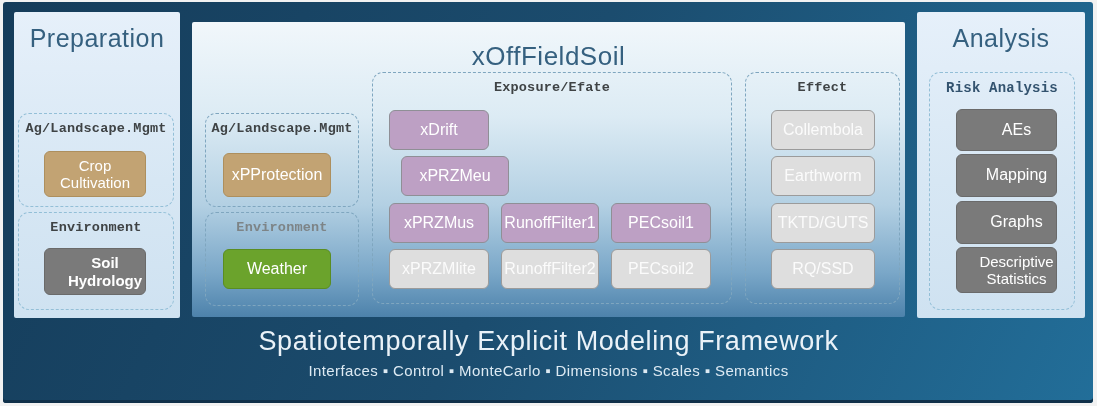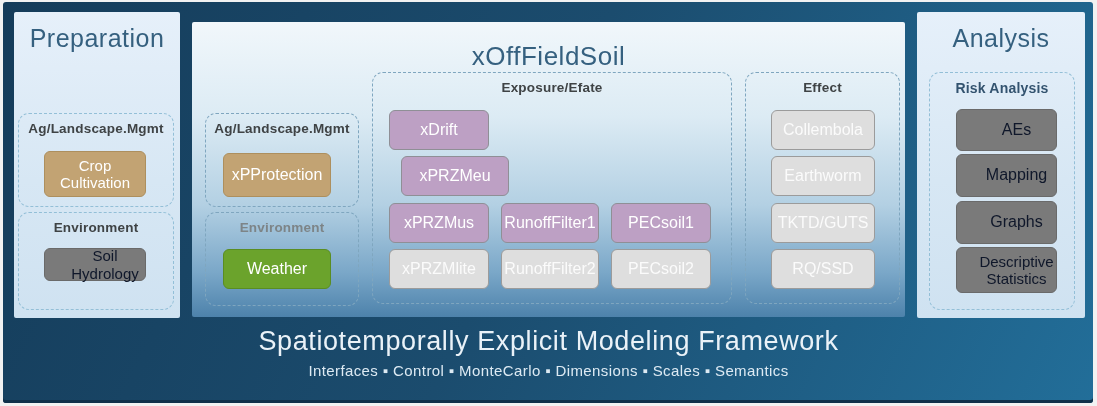--- a/index.html
+++ b/index.html
@@ -18,31 +18,31 @@
   #panel-center{left:192px;top:22px;width:713px;height:295px;
     background:linear-gradient(180deg,#f1f7fb 0%,#dcebf4 32%,#b3d0e3 62%,#7aa7c8 85%,var(--center-bottom,#4d82ab) 100%);}
 
   .panel-title{text-align:center;color:var(--title-text,#35607f);font-size:25px;letter-spacing:.5px;margin-top:12px;}
   #panel-center .panel-title{margin-top:19px;font-size:26px;}
 
   
   .group{position:absolute;border:1px dashed #7fa6bf;border-radius:11px;}
   .panel-side .group{border-color:#93bfd7;}
   .group-label{position:absolute;top:7px;left:0;right:0;text-align:center;
-               font-size:13.5px;font-weight:bold;color:#3f4345;letter-spacing:.2px;}
+               font-size:13.5px;font-weight:bold;color:#3f4345;letter-spacing:.2px;font-family:Liberation Mono, monospace;}
   .group-label.gray{color:#7d8487;font-weight:bold;}
   .group-label.slate{color:#33536f;font-size:14px;}
 
   
   .btn{position:absolute;display:flex;align-items:center;justify-content:center;text-align:center;
        border-radius:6px;font-size:16px;line-height:1.15;color:#ffffff;border:1.5px solid rgba(0,0,0,.25);
        box-sizing:border-box;padding:2px 4px;}
   .btn.tan{background:var(--tan,#c2a373);border-color:#ad8f5e;}
   .btn.green{background:var(--green,#6ba32c);border-color:#5a8d22;}
-  .btn.darkgray{background:var(--dark-gray,#7a7a7a);border-color:#6a6a6a;color:#0f172a;padding-left:24px;}
+  .btn.darkgray{background:var(--dark-gray,#7a7a7a);border-color:#6a6a6a;color:#ffffff;padding-left:24px;}
   .btn.purple{background:var(--purple,#bda0c4);border-color:#8f8f96;}
   .btn.ltgray{background:var(--light-gray,#dedede);border-color:#9b9b9b;color:#fbfbfb;}
   .btn.two-line{font-size:15px;}
 
   
   #footer{position:absolute;left:0;right:0;top:320px;height:80px;text-align:center;color:#eaf2f8;}
   #footer .f-title{font-size:27px;letter-spacing:.6px;margin-top:6px;}
   #footer .f-sub{font-size:15px;letter-spacing:.4px;margin-top:5px;color:#ddeaf3;}
 </style>
 </head>
@@ -54,21 +54,21 @@
   <div class="panel panel-side" id="panel-left">
     <div class="panel-title">Preparation</div>
 
     <div class="group" style="left:4px;top:101px;width:154px;height:92px;">
       <div class="group-label">Ag/Landscape.Mgmt</div>
       <div class="btn tan two-line" style="left:25px;top:37px;width:102px;height:46px;">Crop Cultivation</div>
     </div>
 
     <div class="group" style="left:4px;top:200px;width:154px;height:96px;">
       <div class="group-label">Environment</div>
-      <div class="btn darkgray two-line" style="left:25px;top:35px;width:102px;height:33px;">Soil Hydrology</div>
+      <div class="btn darkgray two-line" style="left:25px;top:35px;width:102px;height:47px;font-weight:bold;">Soil Hydrology</div>
     </div>
   </div>
 
   <div class="panel" id="panel-center">
     <div class="panel-title">xOffFieldSoil</div>
 
     <div class="group" style="left:13px;top:91px;width:152px;height:92px;">
       <div class="group-label">Ag/Landscape.Mgmt</div>
       <div class="btn tan" style="left:17px;top:39px;width:108px;height:44px;">xPProtection</div>
     </div>

